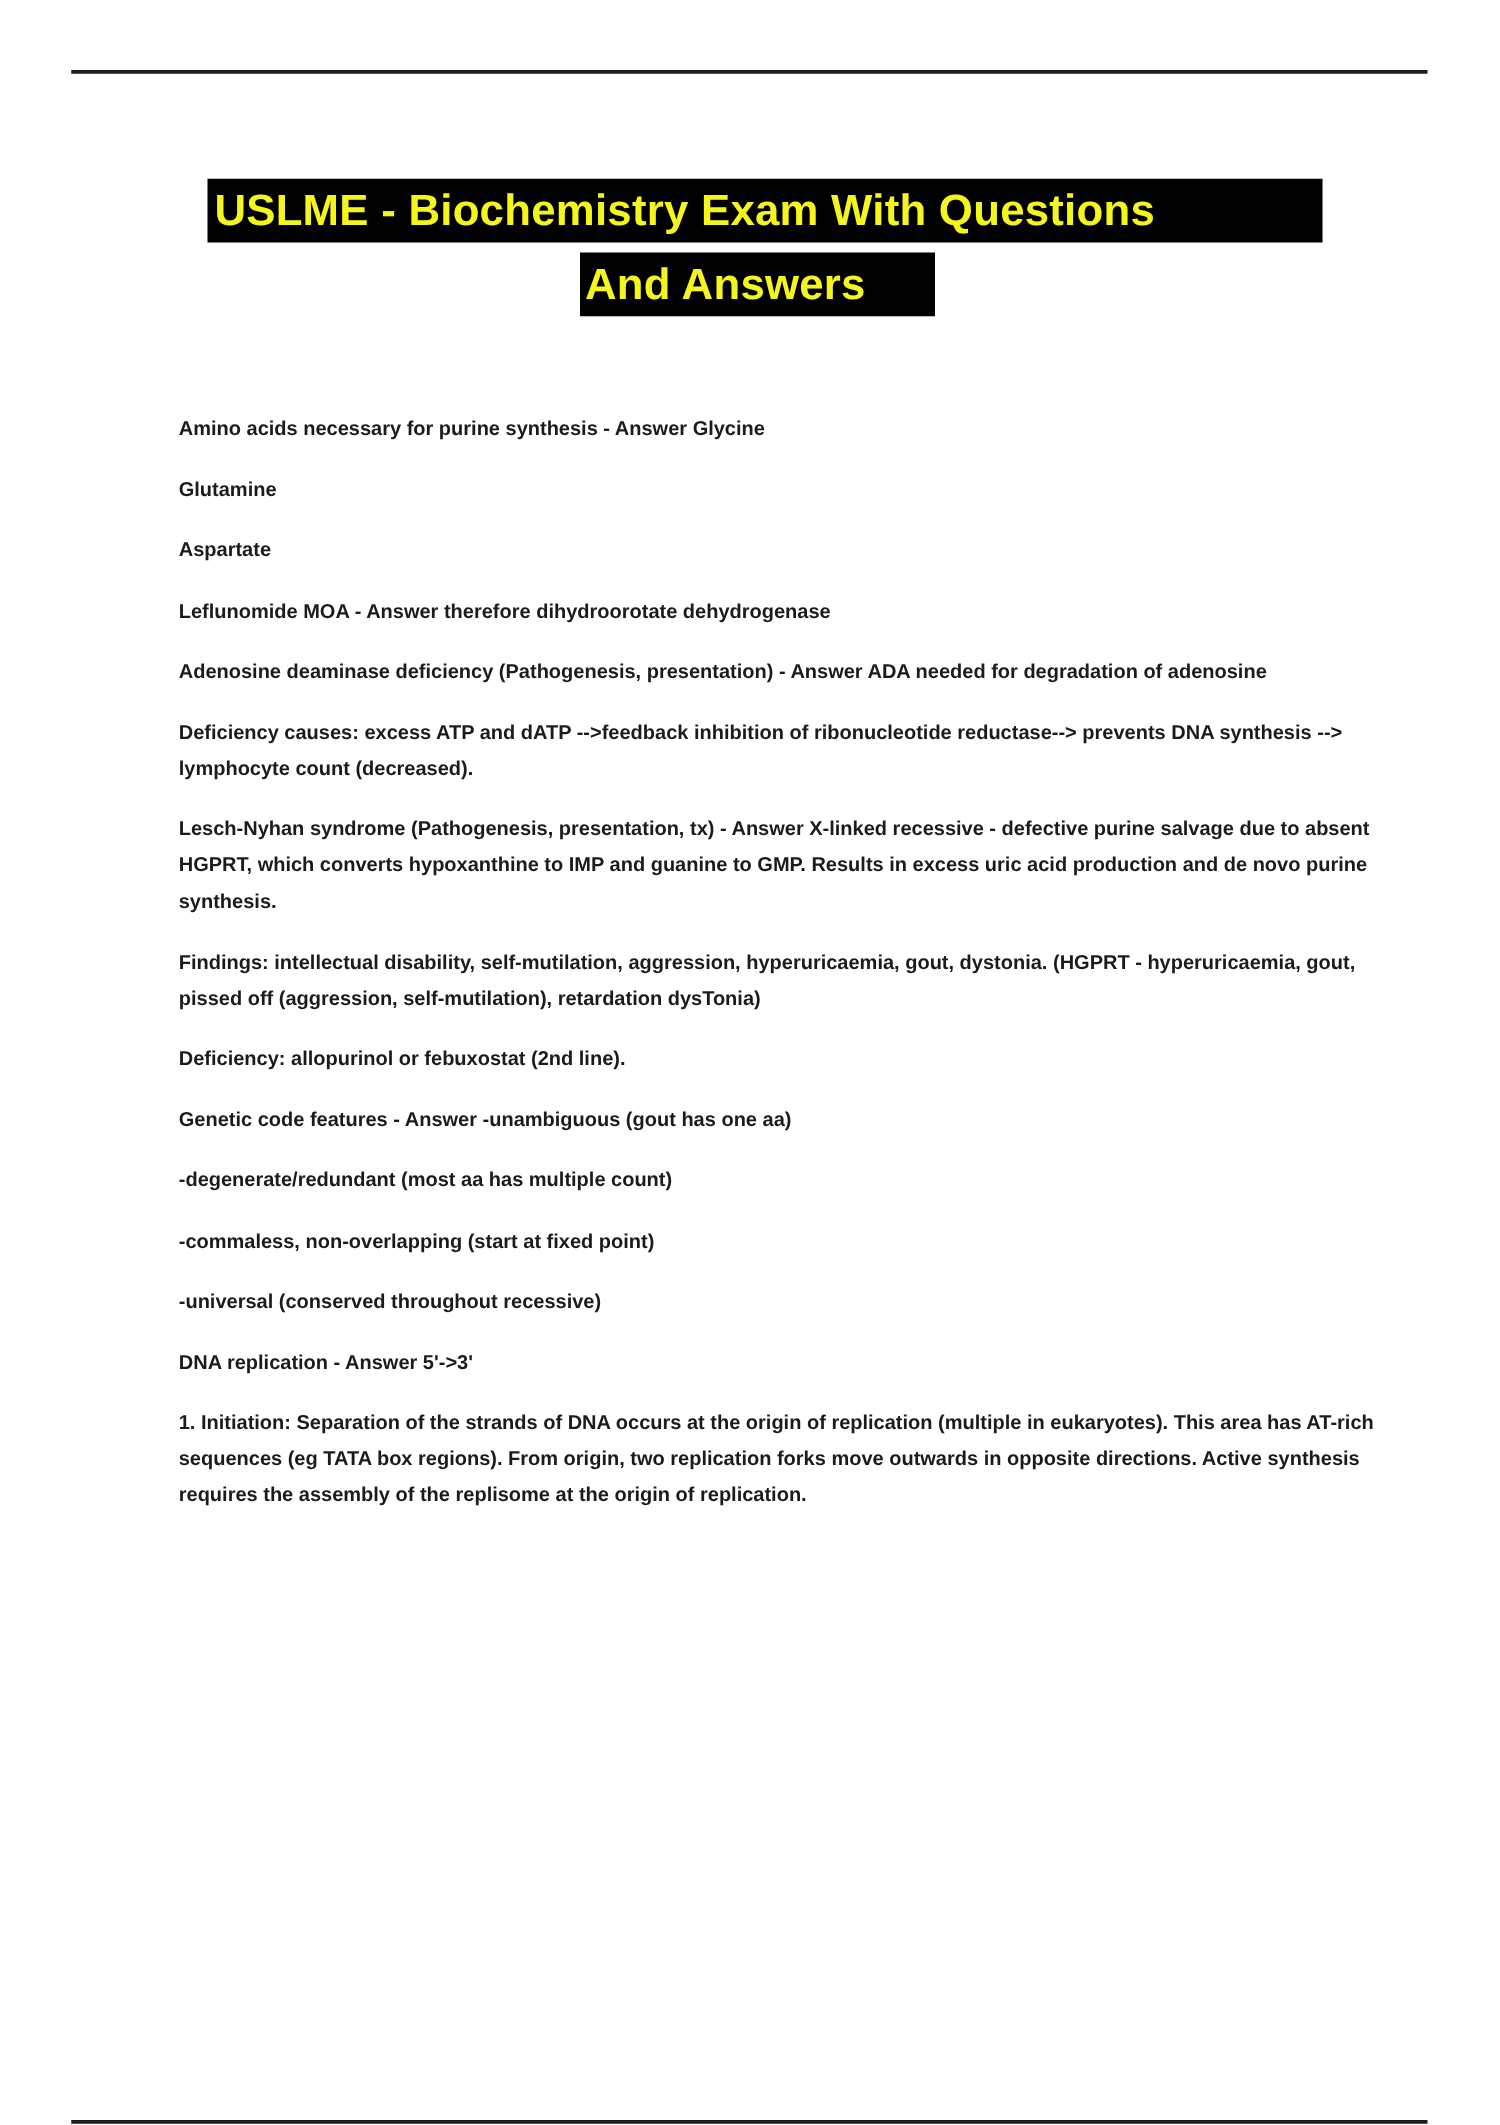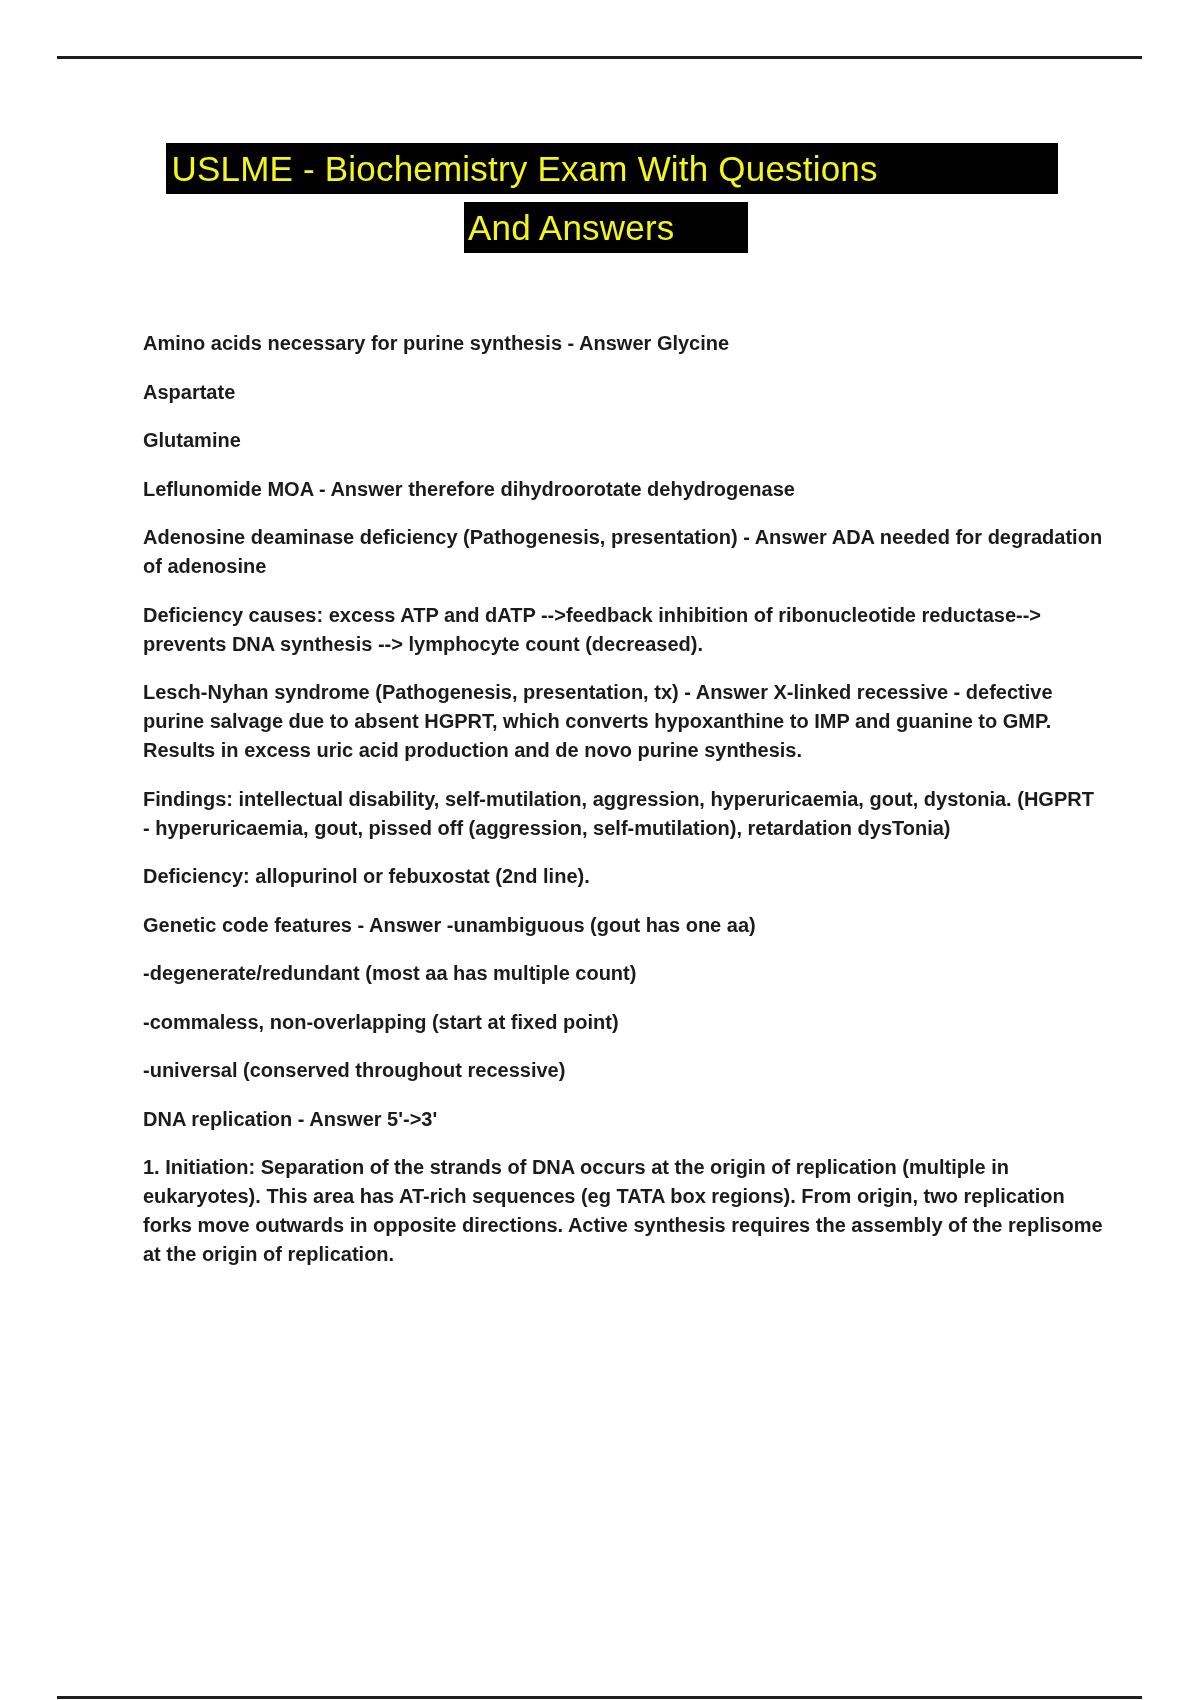--- a/index.html
+++ b/index.html
@@ -28,21 +28,21 @@
       position: absolute;
       top: 143px;
       left: 0;
       width: 1200px;
       text-align: center;
     }
     .title-line {
       display: inline-block;
       background: #000000;
       color: #f5f51e;
-      font-weight: normal;
+      font-weight: bold;
       font-size: 35px;
       line-height: 51px;
       height: 51px;
       padding: 0 12px 0 0;
       letter-spacing: 0.2px;
       white-space: nowrap;
     }
     .title-line.first {
       width: 874px;
       padding-left: 6px;
@@ -56,43 +56,43 @@
       margin-top: 8px;
       margin-left: 12px;
     }
 
     .content {
       position: absolute;
       top: 329px;
       left: 143px;
       width: 960px;
       color: #1b1b1b;
-      font-size: 20px;
+      font-size: 16px;
       font-weight: bold;
       line-height: 29px;
     }
     .content p {
       margin: 0 0 19.5px 0;
       padding: 0;
     }
   </style>
 </head>
 <body>
 
 <div class="rule top"></div>
 
 <div class="title-block">
   <div><span class="title-line first">USLME - Biochemistry Exam With Questions</span></div>
   <div><span class="title-line second">And Answers</span></div>
 </div>
 
 <div class="content">
   <p>Amino acids necessary for purine synthesis - Answer Glycine</p>
+  <p>Glutamine</p>
   <p>Aspartate</p>
-  <p>Glutamine</p>
   <p>Leflunomide MOA - Answer therefore dihydroorotate dehydrogenase</p>
   <p>Adenosine deaminase deficiency (Pathogenesis, presentation) - Answer ADA needed for degradation of adenosine</p>
   <p>Deficiency causes: excess ATP and dATP --&gt;feedback inhibition of ribonucleotide reductase--&gt; prevents DNA synthesis --&gt; lymphocyte count (decreased).</p>
   <p>Lesch-Nyhan syndrome (Pathogenesis, presentation, tx) - Answer X-linked recessive - defective purine salvage due to absent HGPRT, which converts hypoxanthine to IMP and guanine to GMP. Results in excess uric acid production and de novo purine synthesis.</p>
   <p>Findings: intellectual disability, self-mutilation, aggression, hyperuricaemia, gout, dystonia. (HGPRT - hyperuricaemia, gout, pissed off (aggression, self-mutilation), retardation dysTonia)</p>
   <p>Deficiency: allopurinol or febuxostat (2nd line).</p>
   <p>Genetic code features - Answer -unambiguous (gout has one aa)</p>
   <p>-degenerate/redundant (most aa has multiple count)</p>
   <p>-commaless, non-overlapping (start at fixed point)</p>
   <p>-universal (conserved throughout recessive)</p>

